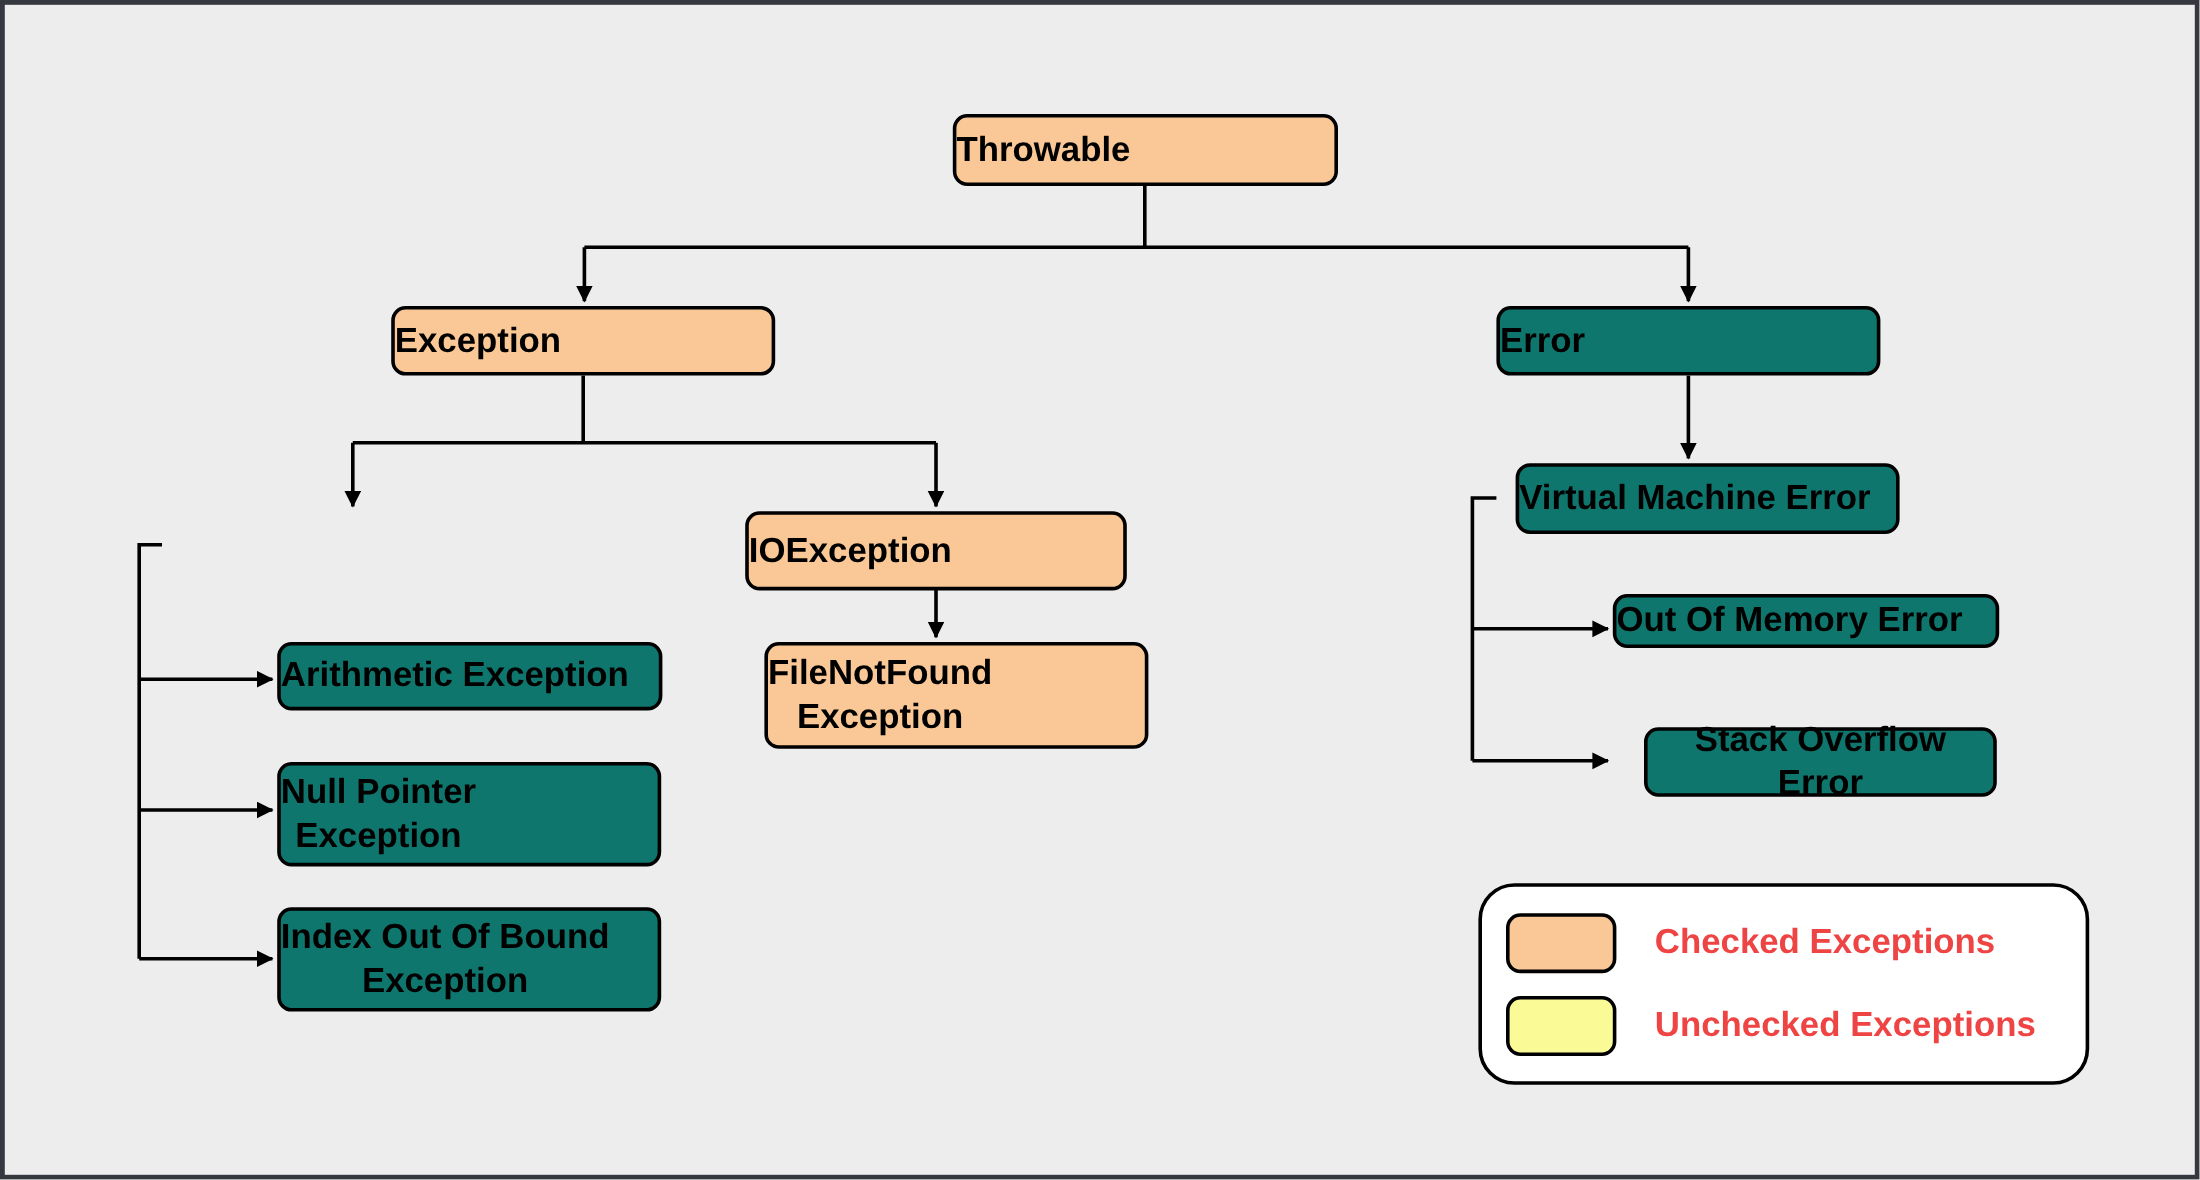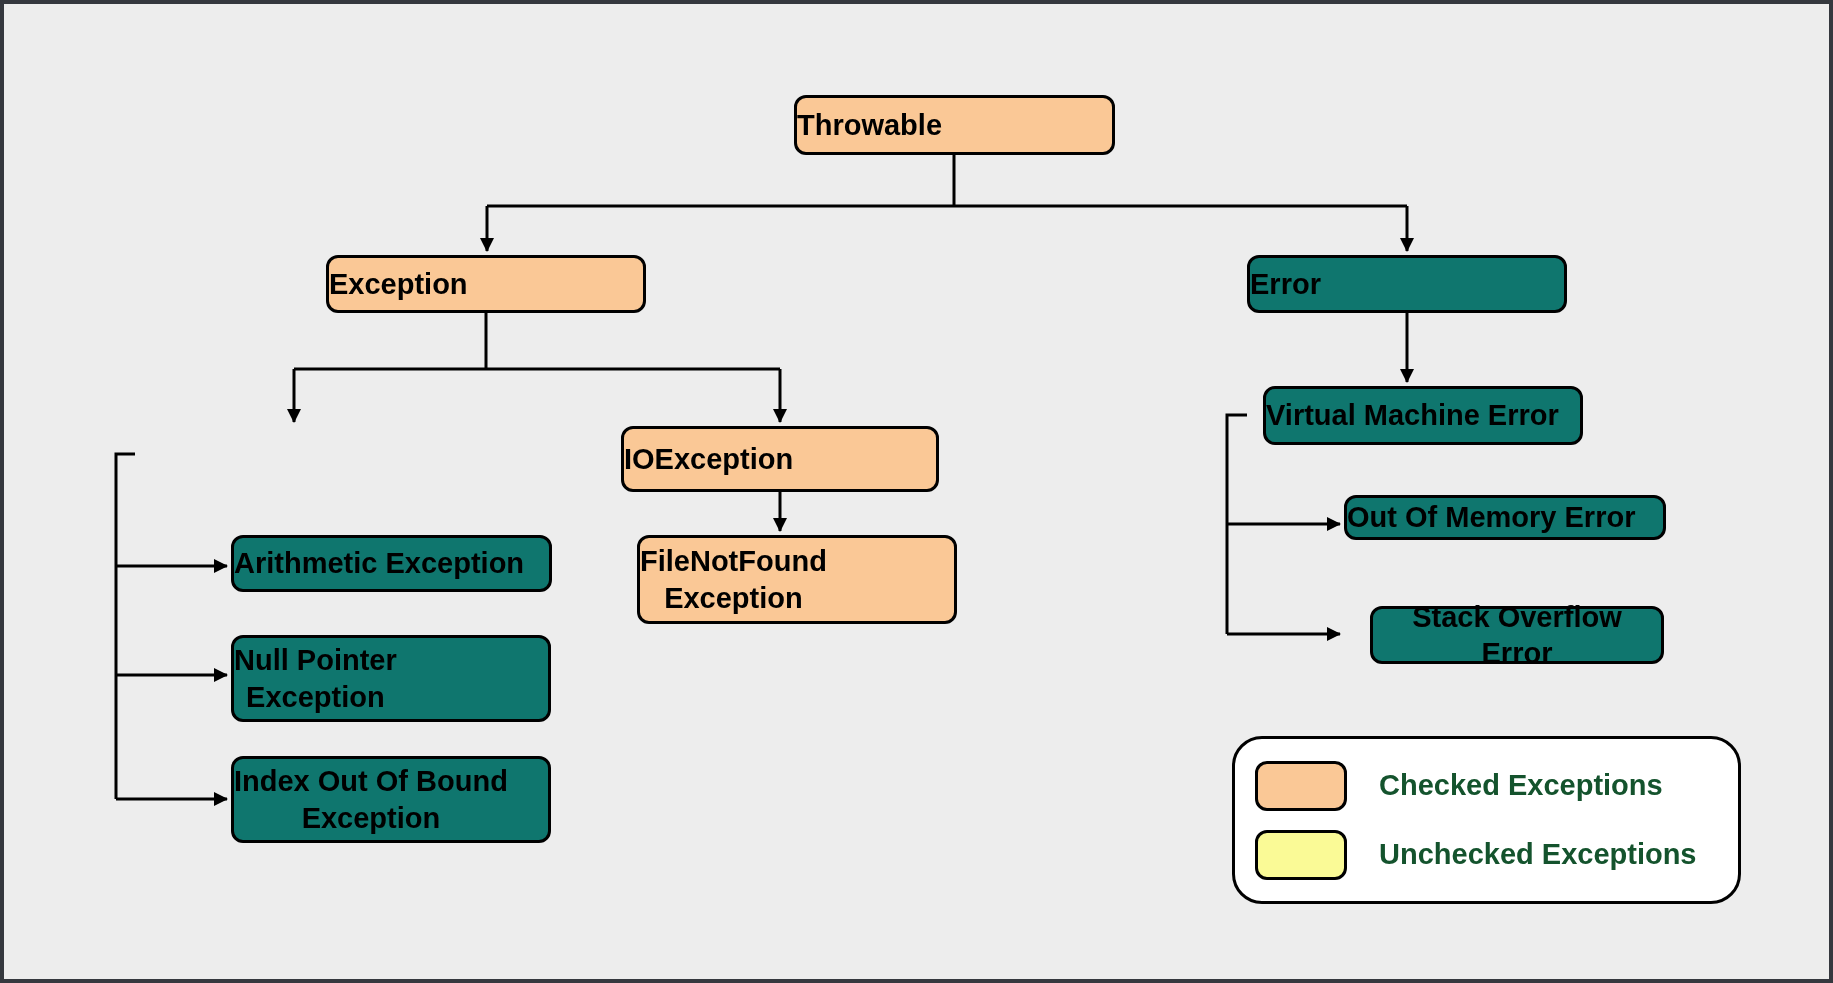--- a/index.html
+++ b/index.html
@@ -77,21 +77,21 @@
     height: 50px;
     box-sizing: border-box;
     border: 3px solid #000000;
     border-radius: 12px;
     flex: 0 0 auto;
   }
   .legend-label {
     margin-left: 32px;
     font-weight: bold;
     font-size: 29px;
-    color: #14532d;
+    color: #ef4444;
   }
 </style>
 </head>
 <body>
 
 <div id="stage">
 
   <svg id="edges" viewBox="0 0 1833 983" xmlns="http://www.w3.org/2000/svg">
     <defs>
       <marker id="arrow" markerUnits="userSpaceOnUse" markerWidth="16" markerHeight="16" refX="13" refY="7" orient="auto">

